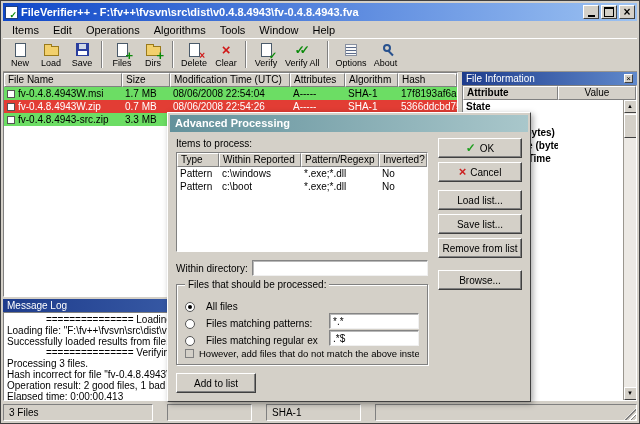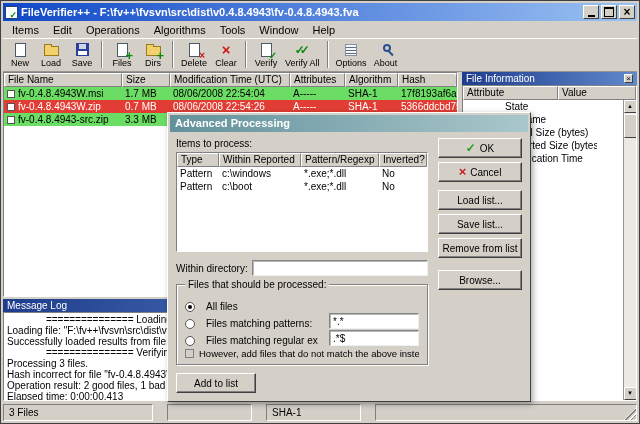--- a/index.html
+++ b/index.html
@@ -70,23 +70,23 @@
   .ph-x { margin-left:auto; width:9px; height:9px; background:var(--chrome,#d4d0c8); border:1px solid #fff; border-right-color:#404040; border-bottom-color:#404040;
           font-size:8px; line-height:7px; text-align:center; color:#000; }
 
   .msglog { flex:1; display:flex; flex-direction:column; margin-top:2px; min-height:0; }
   .log-body { flex:1; background:#fff; border:1px solid; border-color:#808080 #fff #fff #808080;
               font-size:10px; line-height:11px; padding:1px 3px; overflow:hidden; }
   .log-line { white-space:pre; overflow:hidden; }
 
   .fi-table { flex:1; background:#fff; border:1px solid; border-color:#808080 #fff #fff #808080; position:relative; font-size:10px; overflow:hidden; }
   .fi-header { display:flex; height:14px; background:var(--chrome,#d4d0c8); }
-  .fi-attr { width:95px; flex:none; padding:0 3px; white-space:nowrap; overflow:hidden; }
-  .fi-val { flex:1; padding:0 3px; min-width:0; white-space:nowrap; overflow:hidden; }
-  .firow { display:flex; height:13px; line-height:13px;padding-left:39px; }
+  .fi-attr { width:95px; flex:none; padding:0 3px; white-space:nowrap; overflow:hidden;font-weight:bold; }
+  .fi-val { flex:1; padding:0 3px; min-width:0; white-space:nowrap; overflow:hidden;text-align:center; }
+  .firow { display:flex; height:13px; line-height:13px; }
   .vscroll { position:absolute; top:14px; right:0; bottom:0; width:13px; background:#ece9e4; border-left:1px solid #9a968e;
              display:flex; flex-direction:column; justify-content:space-between; align-items:center; }
   .sarrow { width:13px; height:13px; background:var(--chrome,#d4d0c8); border:1px solid; border-color:#fff #404040 #404040 #fff;
             font-size:6px; line-height:11px; text-align:center; color:#000; flex:none; }
   .sthumb { position:absolute; top:14px; left:0; width:13px; height:24px; background:var(--chrome,#d4d0c8);
             border:1px solid; border-color:#fff #404040 #404040 #fff; }
 
   
   .statusbar { height:20px; display:flex; gap:14px; padding-top:3px; position:relative; }
   .sb-panel { border:1px solid; border-color:#808080 #fff #fff #808080; font-size:10px; padding:0 5px; display:flex; align-items:center; white-space:nowrap; overflow:hidden; }

